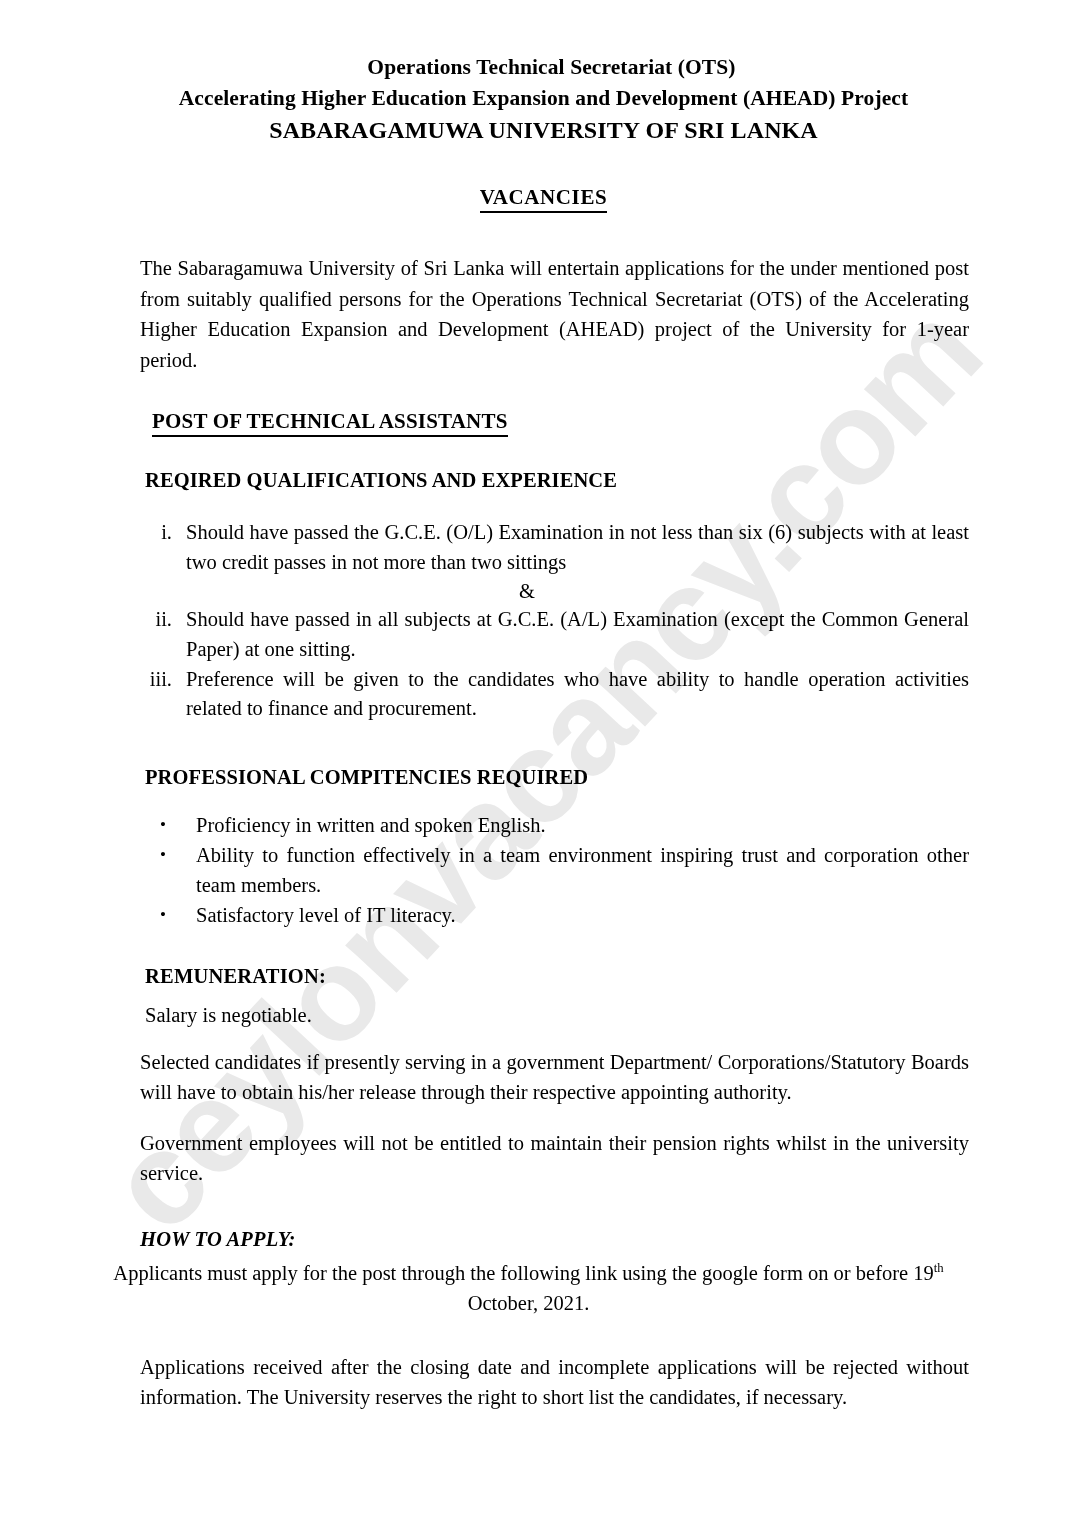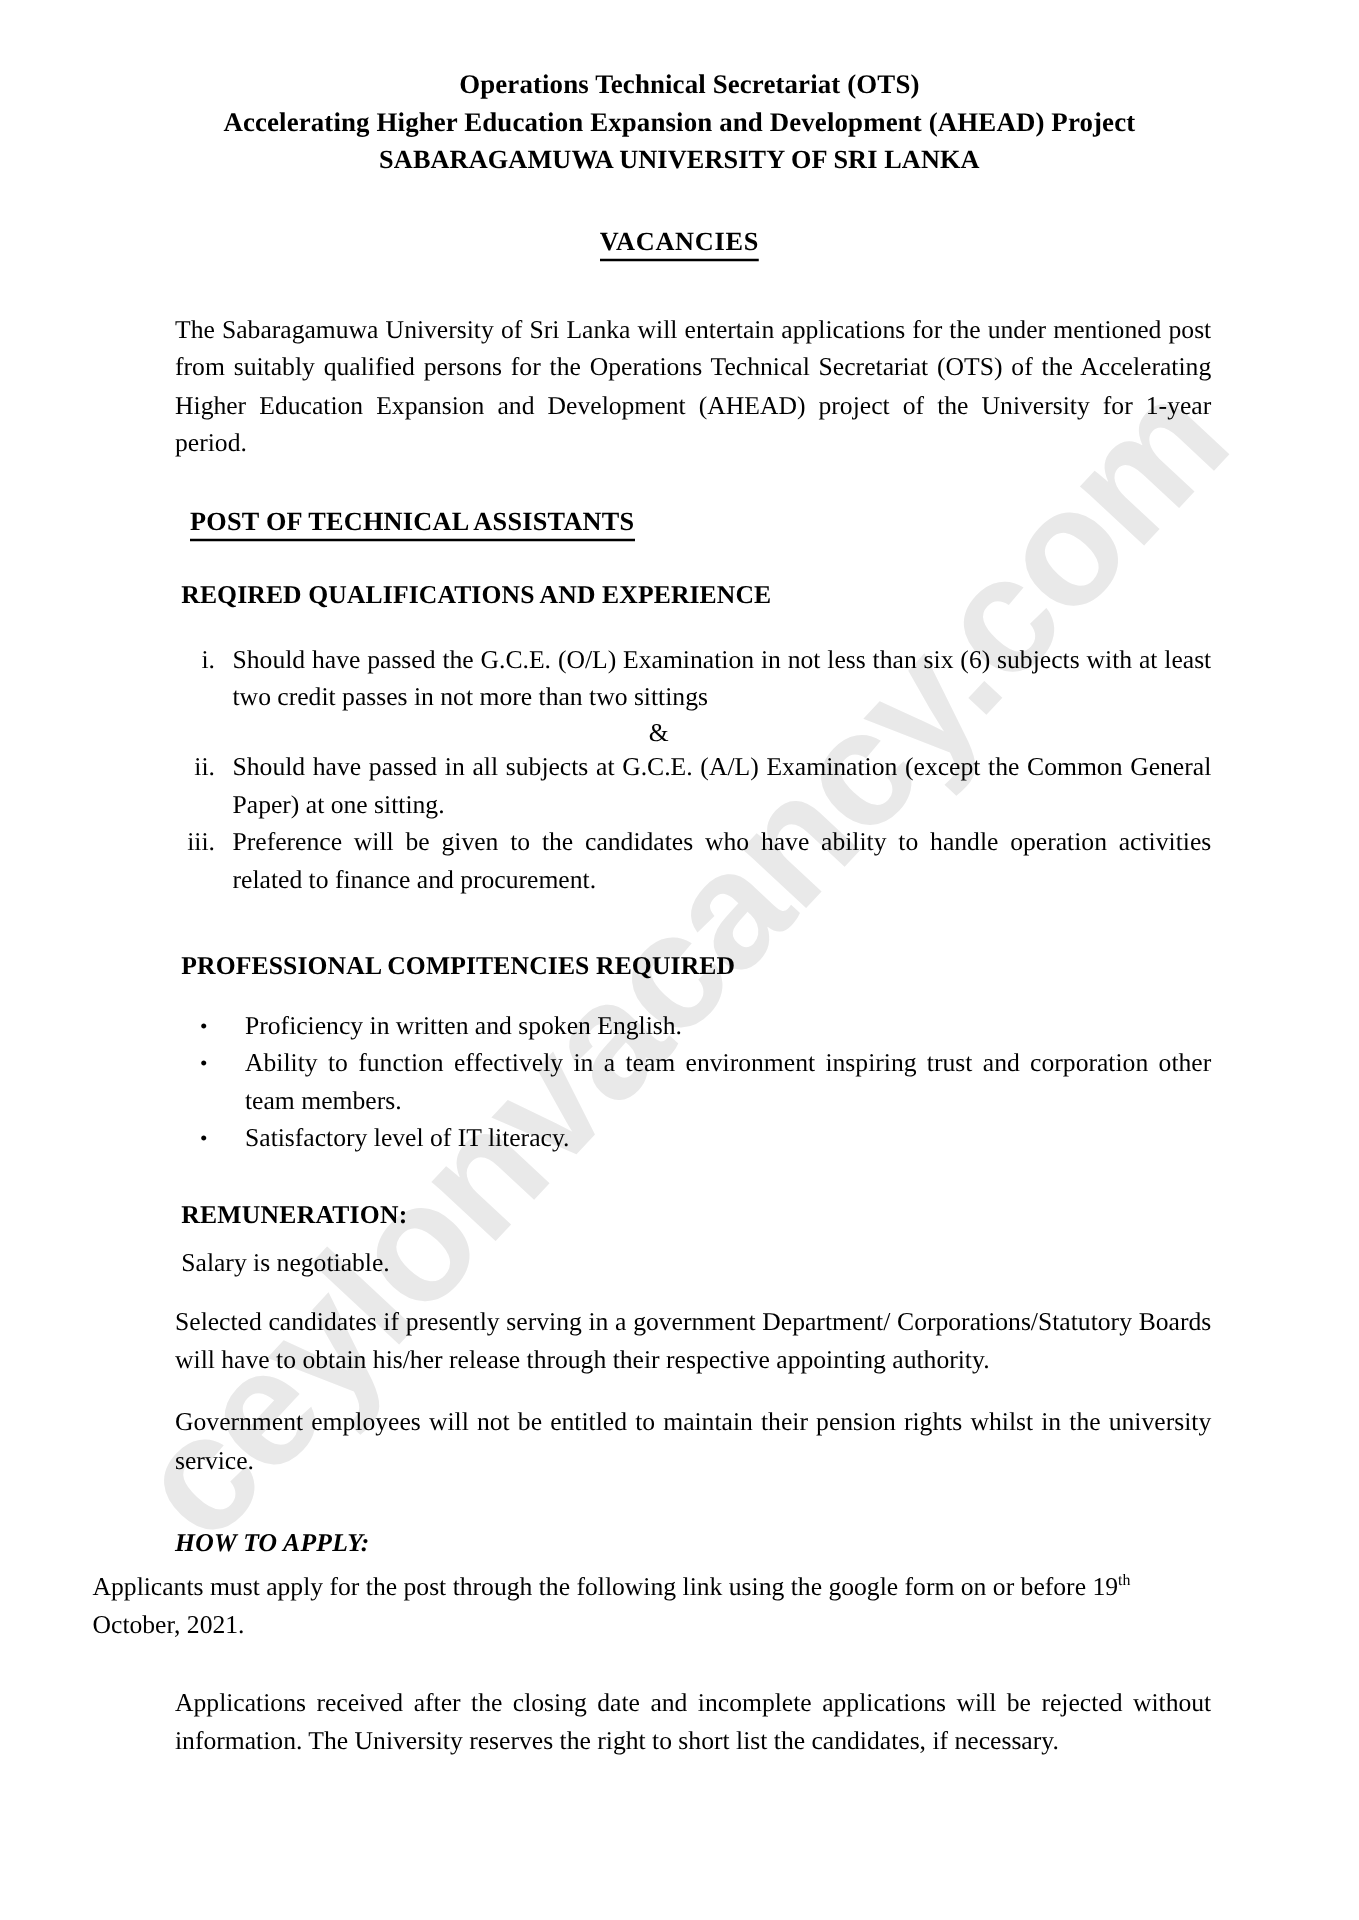--- a/index.html
+++ b/index.html
@@ -41,21 +41,21 @@
   }
   
   .hdr {
     text-align: center;
     font-weight: bold;
     font-size: 21.5px;
     line-height: 1.42;
     letter-spacing: 0.1px;
   }
   .hdr-line1 { padding-top: 52px; padding-left: 16px; }
-  .hdr-line3 { font-size: 21px; }
+  .hdr-line3 { font-size: 24px; }
   .vacancies-wrap {
     text-align: center;
     margin-top: 38px;
   }
   .vacancies {
     display: inline-block;
     font-weight: bold;
     font-size: 21px;
     letter-spacing: 0.6px;
     border-bottom: 2.5px solid #000;
@@ -157,24 +157,24 @@
     text-align: justify;
   }
   .h-apply {
     margin: 40px 0 0 140px;
     font-weight: bold;
     font-style: italic;
     font-size: 20.5px;
     letter-spacing: 0.2px;
   }
   .para-apply {
-    margin: 8px 130px 0 74px;
+    margin: 8px 130px 0 100px;
     font-size: 20.5px;
     line-height: 1.45;
-    text-align: left;
+    text-align: center;
   }
   .link-block {
     margin: 30px 120px 0 150px;
     font-family: "Liberation Serif", "DejaVu Serif", serif;
     font-weight: bold;
     font-size: 18.5px;
     line-height: 1.45;
     color: #191980;
     word-break: break-all;
   }

